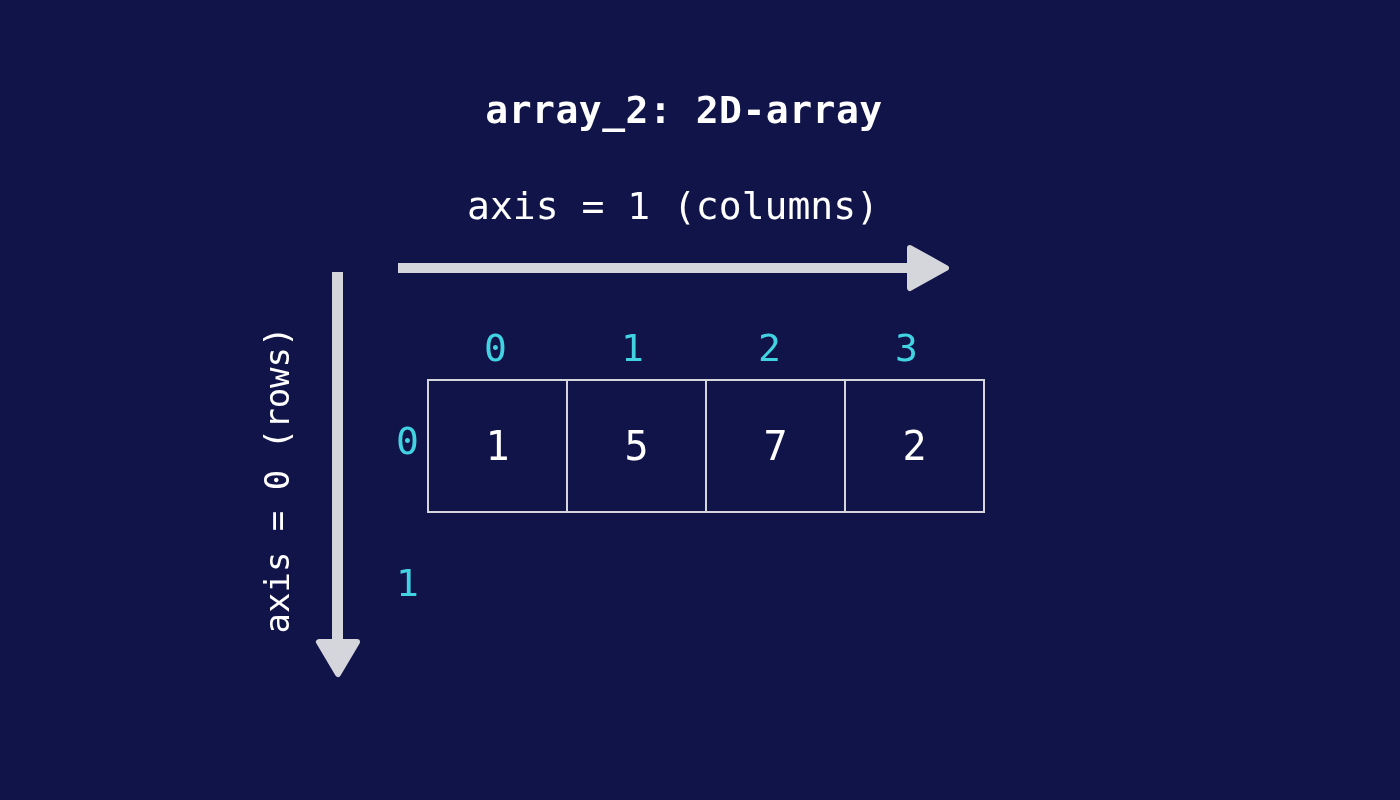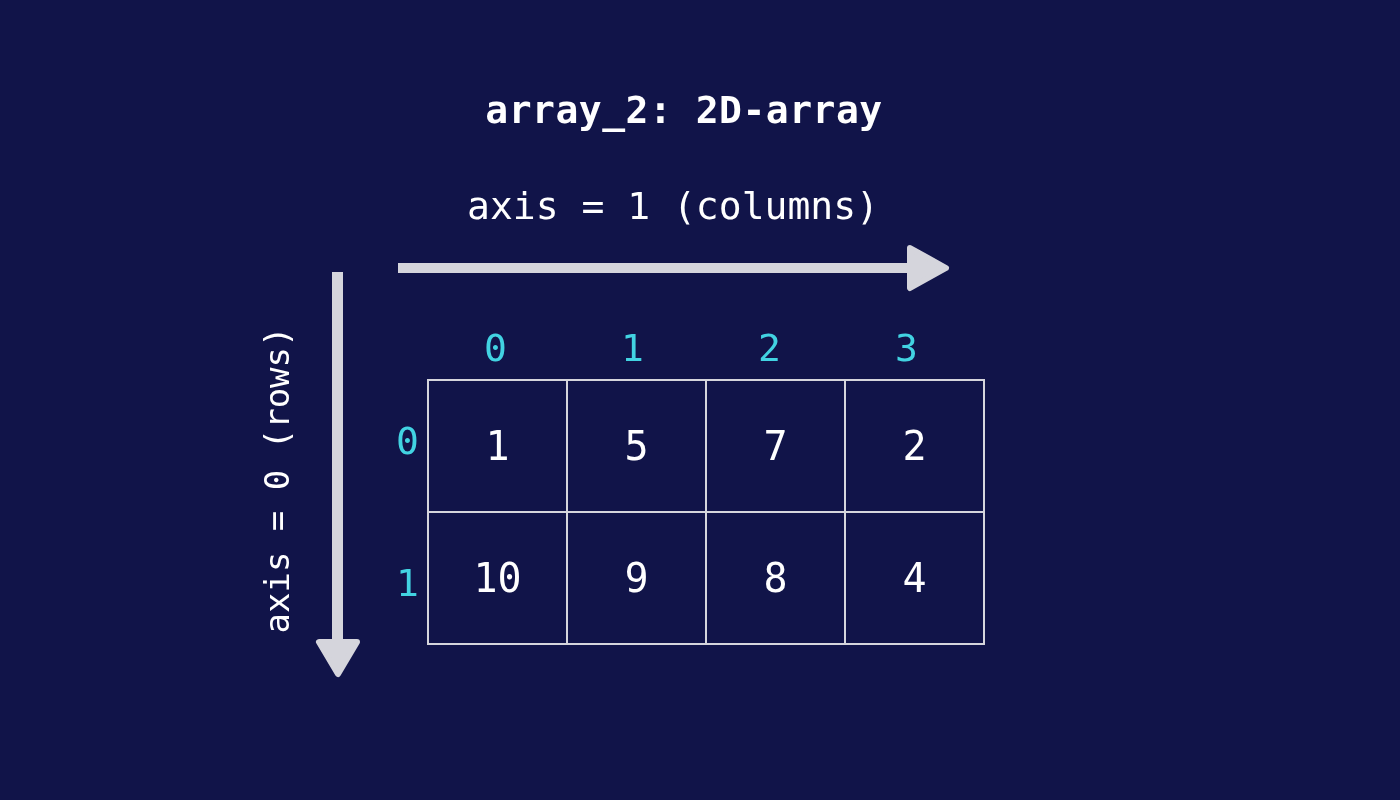--- a/index.html
+++ b/index.html
@@ -169,23 +169,17 @@
 
   <div class="grid-wrap">
     <table class="grid">
       <tbody>
         <tr>
           <td class="cell">1</td>
           <td class="cell">5</td>
           <td class="cell">7</td>
           <td class="cell">2</td>
         </tr>
-        <tr>
-          <td class="cell">10</td>
-          <td class="cell">9</td>
-          <td class="cell">8</td>
-          <td class="cell">4</td>
-        </tr>
       </tbody>
     </table>
   </div>
 
 </div>
 
 </body></html>

